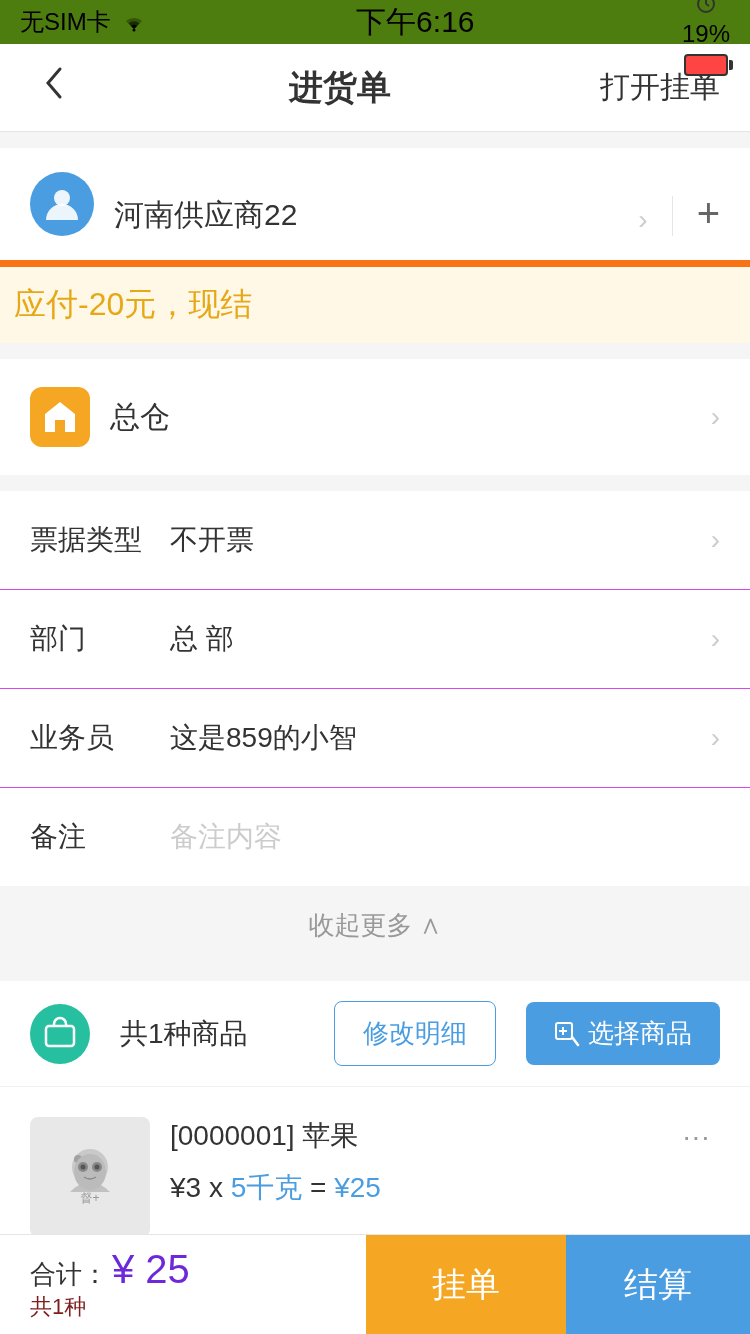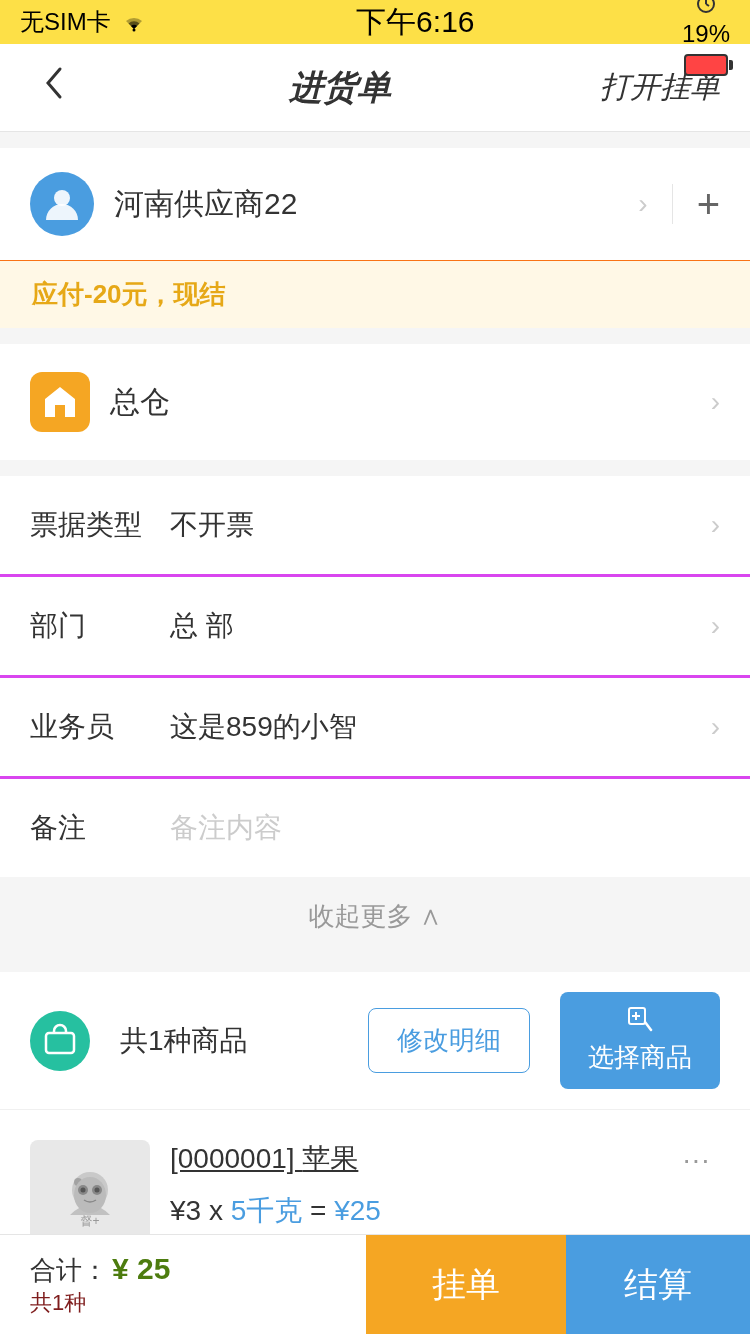--- a/index.html
+++ b/index.html
@@ -9,21 +9,21 @@
       background: #f5f5f5;
       width: 750px;
       min-height: 1334px;
       font-size: 28px;
       color: #333;
     }
 
     
     .status-bar {
       height: 44px;
-      background: #fde047;
+      background: #4d7c0f;
       display: flex;
       align-items: center;
       justify-content: space-between;
       padding: 0 20px;
       font-size: 24px;
       color: #000;
     }
     .status-left { display: flex; align-items: center; gap: 8px; }
     .status-center { font-size: 30px; font-weight: 400; }
     .status-right { display: flex; align-items: center; gap: 6px; font-size: 24px; flex-direction: column; }
@@ -50,21 +50,20 @@
 
     
     .nav-bar {
       height: 88px;
       background: #fff;
       display: flex;
       align-items: center;
       justify-content: space-between;
       padding: 0 30px;
       border-bottom: 1px solid #e5e5e5;
-      font-style: italic;
     }
     .nav-back {
       font-size: 36px;
       color: #333;
       cursor: pointer;
       padding: 10px;
     }
     .nav-title {
       font-size: 34px;
       font-weight: 600;
@@ -78,23 +77,23 @@
 
     
     .section {
       background: #fff;
       margin-top: 16px;
     }
 
     
     .supplier-row {
       display: flex;
-      align-items: center;
+      align-items: flex-end;
       padding: 24px 30px;
-      border-bottom: 1px solid #f97316;
+      border-bottom: 7px solid #f97316;
     }
     .supplier-avatar {
       width: 64px;
       height: 64px;
       border-radius: 50%;
       background: #4a9de0;
       display: flex;
       align-items: center;
       justify-content: center;
       margin-right: 20px;
@@ -119,24 +118,23 @@
     }
     .add-btn {
       font-size: 40px;
       color: #666;
       cursor: pointer;
     }
 
     
     .notice-bar {
       background: #fff8e6;
-      padding: 16px 32px;
-      font-size: 26px;
+      padding: 16px 14px;
+      font-size: 32px;
       color: #e6a817;
-      font-weight: bold;
     }
 
     
     .warehouse-row {
       display: flex;
       align-items: center;
       padding: 28px 30px;
       background: #fff;
       margin-top: 16px;
     }
@@ -159,21 +157,21 @@
 
     
     .form-section {
       background: #fff;
       margin-top: 16px;
     }
     .form-row {
       display: flex;
       align-items: center;
       padding: 30px 30px;
-      border-bottom: 3px solid #d946ef;
+      border-bottom: 1px solid #d946ef;
       min-height: 90px;
     }
     .form-row:last-child { border-bottom: none; }
     .form-label {
       font-size: 28px;
       color: #333;
       width: 120px;
       flex-shrink: 0;
     }
     .form-value {
@@ -237,21 +235,20 @@
       background: #4a9de0;
       color: #fff;
       border: none;
       padding: 14px 28px;
       font-size: 26px;
       border-radius: 8px;
       cursor: pointer;
       display: flex;
       align-items: center;
       gap: 8px;
-      flex-direction: column;
     }
 
     
     .product-item {
       display: flex;
       align-items: flex-start;
       padding: 30px;
       gap: 20px;
     }
     .product-thumb {
@@ -264,21 +261,20 @@
       justify-content: center;
       flex-shrink: 0;
     }
     .product-info {
       flex: 1;
     }
     .product-name {
       font-size: 28px;
       color: #333;
       margin-bottom: 14px;
-      text-decoration: underline;
     }
     .product-price {
       font-size: 28px;
       color: #333;
     }
     .product-price .blue { color: #4a9de0; }
     .more-btn {
       color: #999;
       font-size: 28px;
       cursor: pointer;
@@ -302,23 +298,23 @@
       display: flex;
       flex-direction: column;
       justify-content: center;
       padding: 0 30px;
     }
     .total-label {
       font-size: 26px;
       color: #333;
     }
     .total-amount {
-      font-size: 30px;
-      color: #4d7c0f;
-      font-weight: 700;
+      font-size: 40px;
+      color: #6d28d9;
+      font-weight: 400;
     }
     .total-count {
       font-size: 22px;
       color: #7f1d1d;
     }
     .btn-hang {
       width: 200px;
       background: #f5a623;
       color: #fff;
       font-size: 34px;

